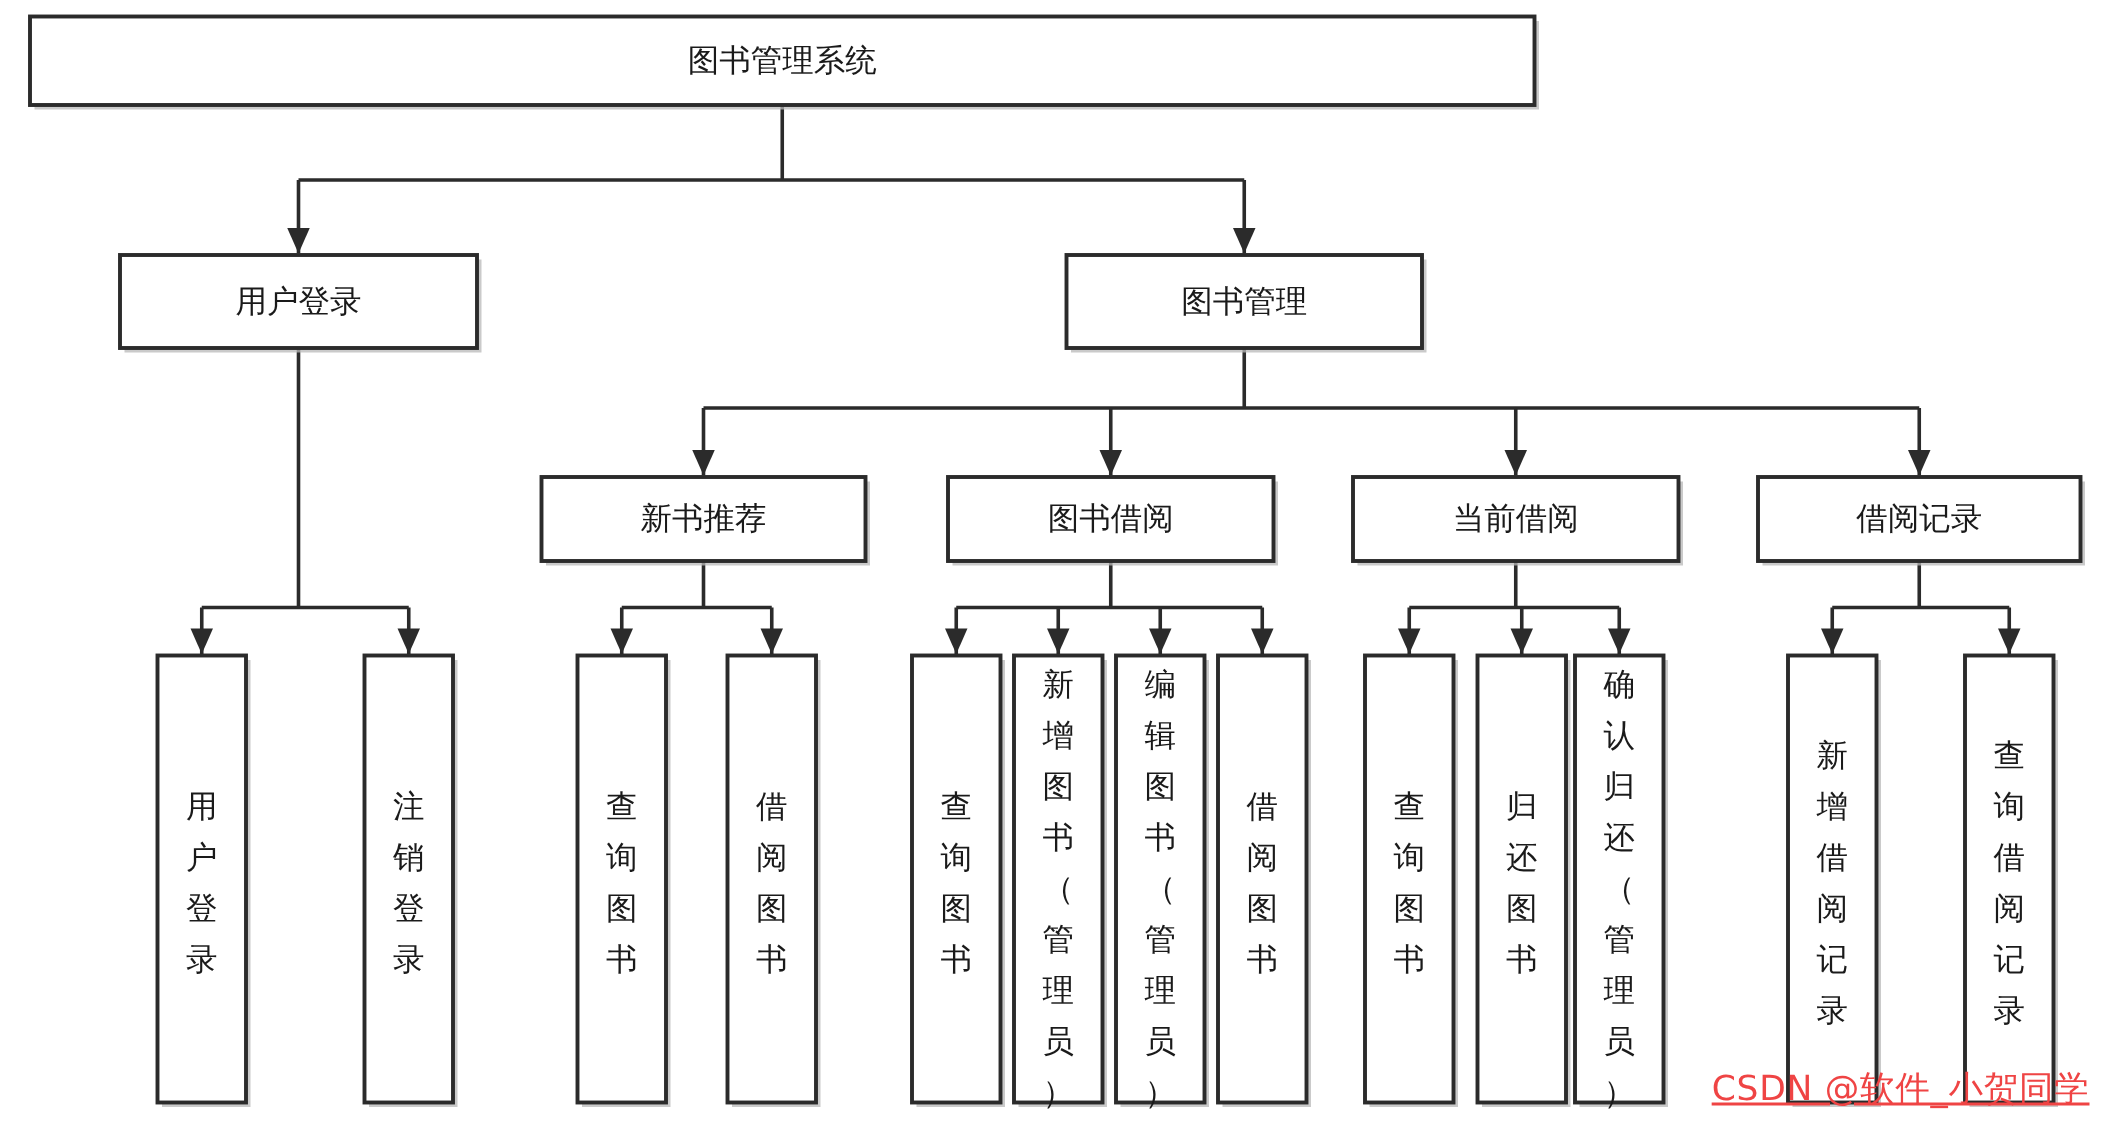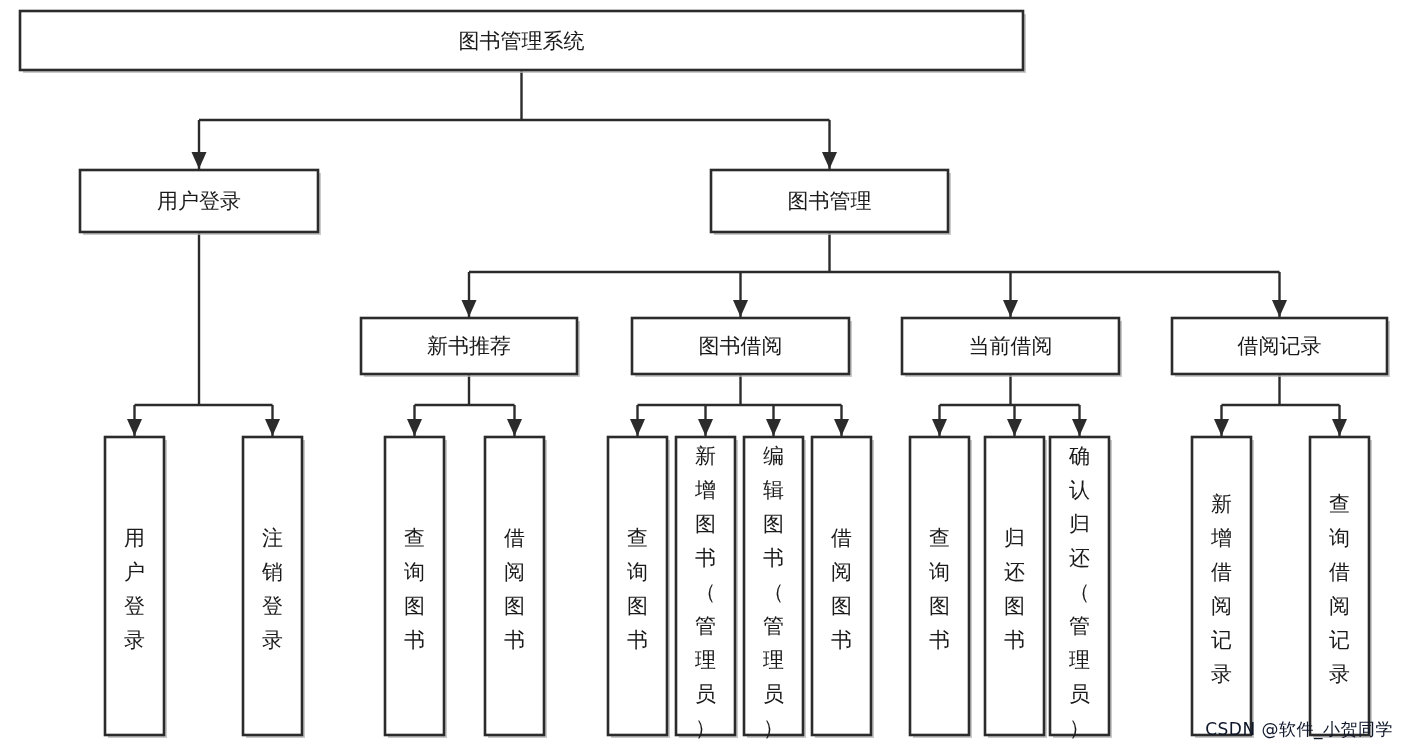--- a/index.html
+++ b/index.html
@@ -54,24 +54,25 @@
     font-family: "DejaVu Sans", "Liberation Sans", sans-serif;
     fill: #1a1a1a;
     font-size: 21px;
     text-anchor: middle;
   }
   .watermark {
     position: absolute;
     right: 12px;
     bottom: 6px;
     font-family: "DejaVu Sans", "Liberation Sans", sans-serif;
-    font-size: 17px;
-    color: #0f172a;
+    font-size: 23px;
+    color: #ef4444;
     white-space: nowrap;
     letter-spacing: 0.5px;
+    text-decoration: underline;
   }
 </style>
 </head>
 <body>
 
 <div id="diagram-root">
 
   <svg id="flow" viewBox="0 0 1405 747">
     <g id="connector-layer">
         <path d="M 521.5 70 L 521.5 120" class="connector"></path>

